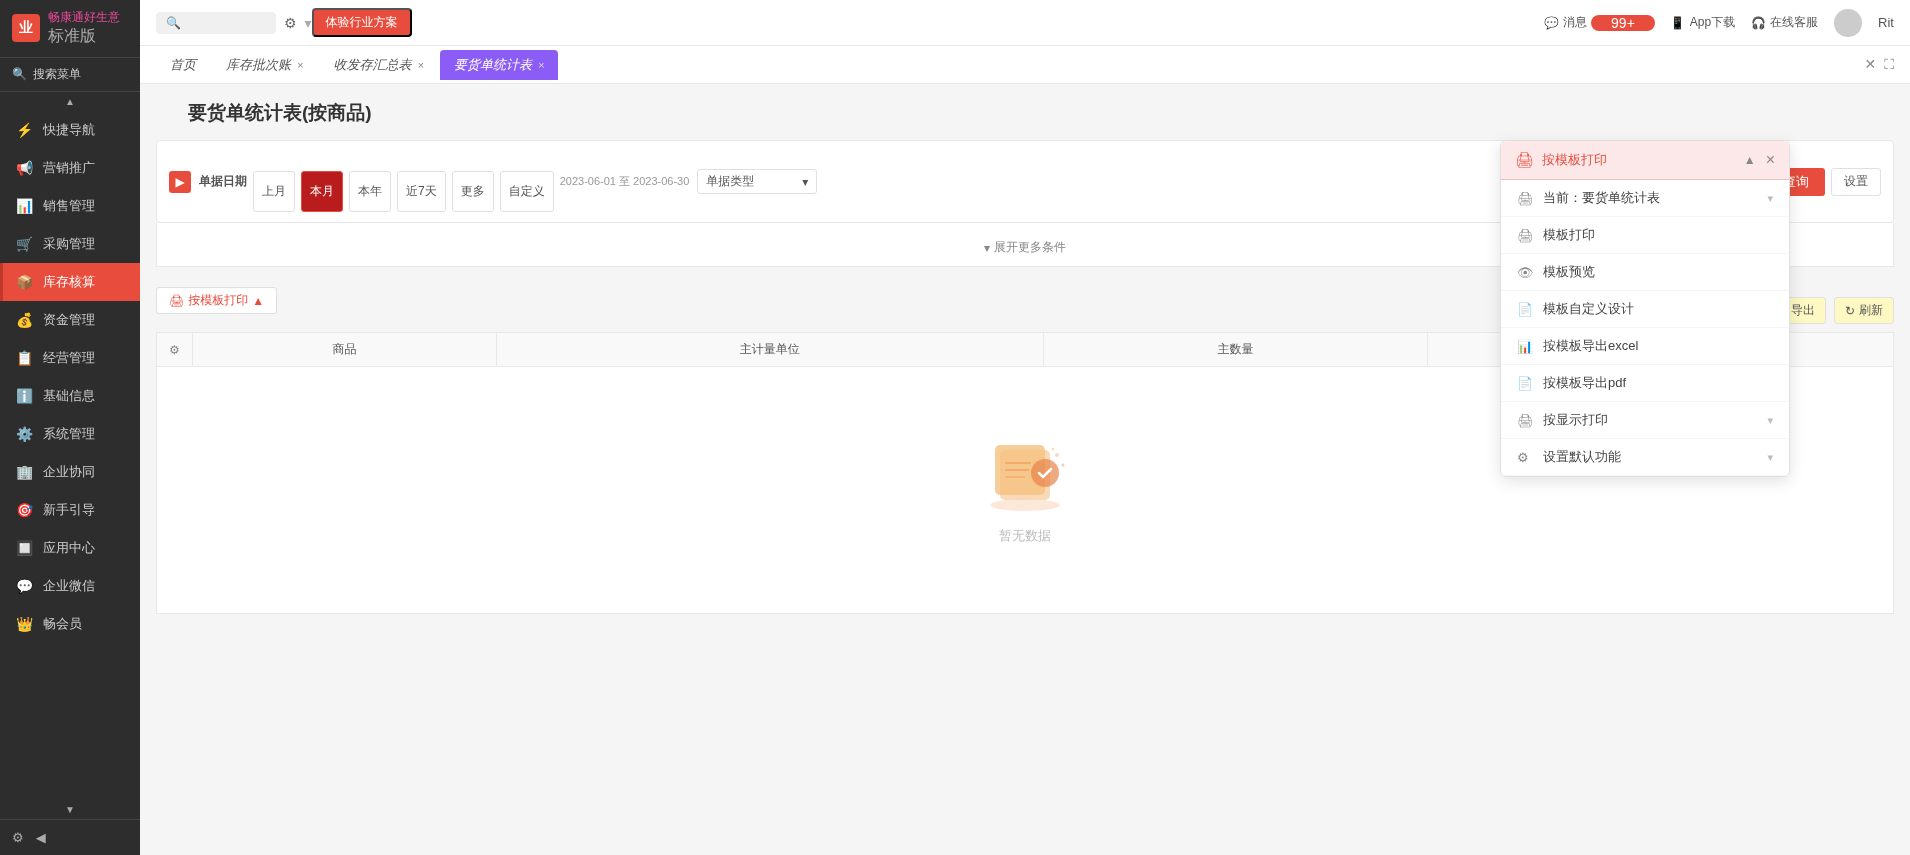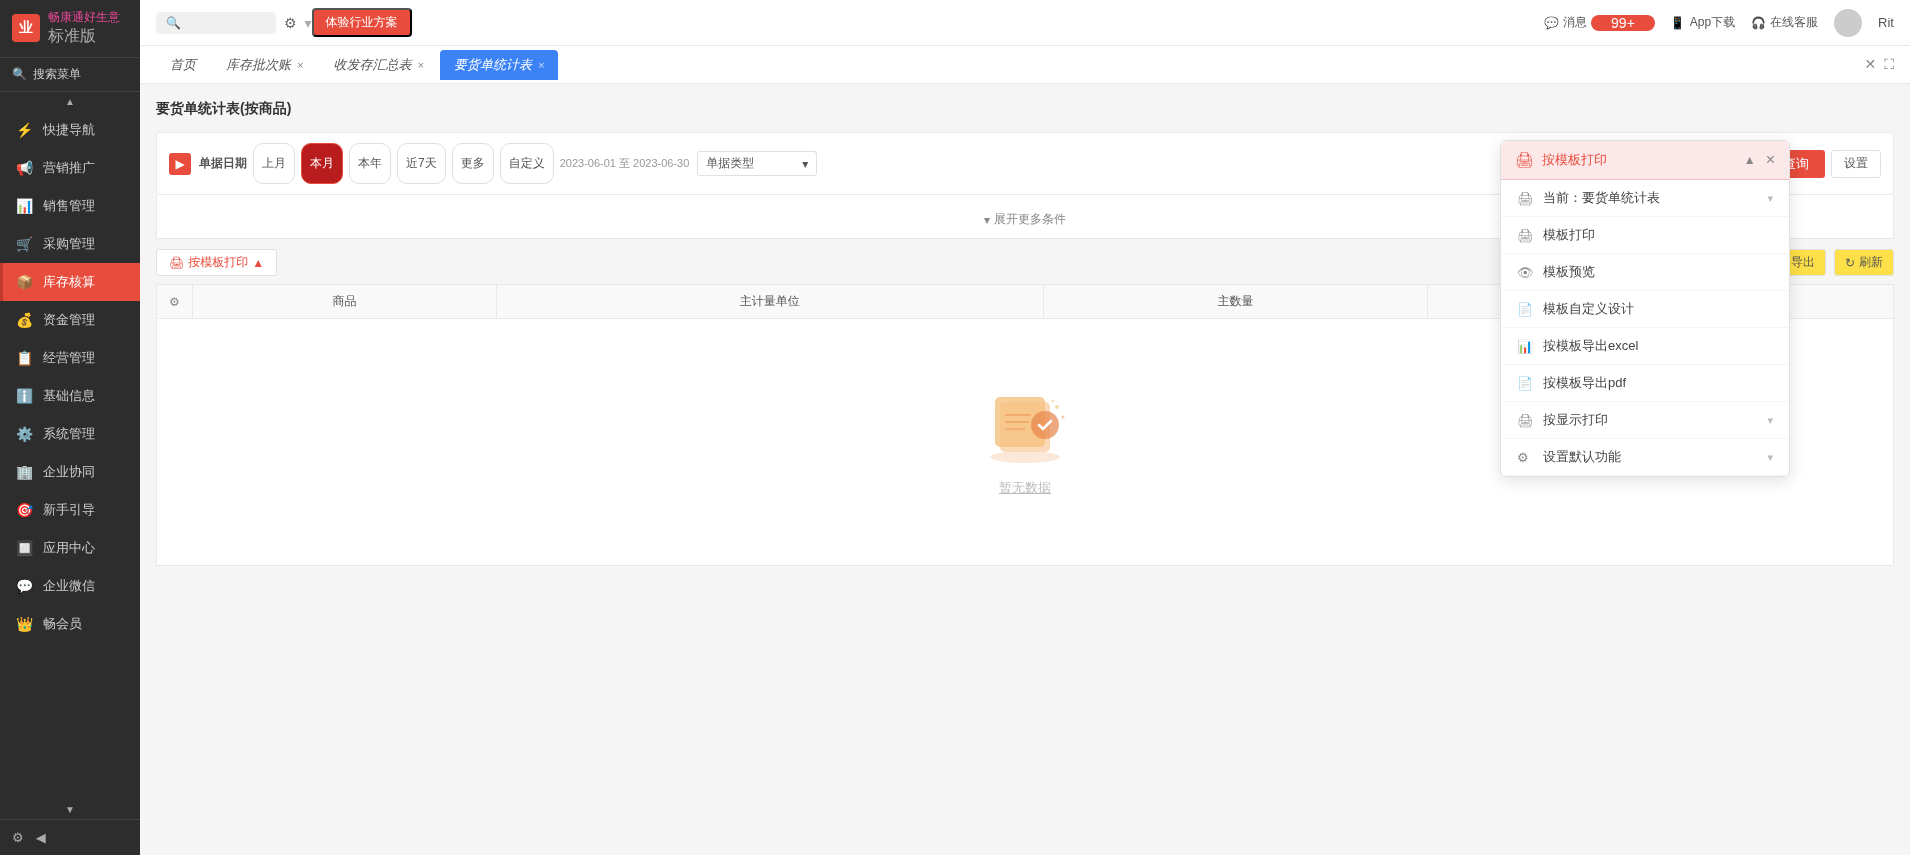--- a/index.html
+++ b/index.html
@@ -133,38 +133,39 @@
     }
     .tab {
       padding: 6px 14px;
       font-size: 13px;
       cursor: pointer;
       border-radius: 4px 4px 0 0;
       display: flex; align-items: center; gap: 6px;
       color: #555;
       font-style: italic;
     }
-    .tab.active { background: #3b82f6; color: #fff; }
+    .tab.active { background: #8b5cf6; color: #fff; }
     .tab-close { font-size: 11px; cursor: pointer; opacity: 0.7; }
     .tab-home { color: #555; }
     .tabs-right { margin-left: auto; display: flex; gap: 8px; }
     .tabs-window-btn { cursor: pointer; color: #888; font-size: 14px; }
 
     
     .page-content {
       flex: 1;
       overflow-y: auto;
       padding: 16px;
       position: relative;
     }
     .page-title {
-      font-size: 14px;
+      font-size: 19px;
       font-weight: 600;
       color: #333;
       margin-bottom: 14px;
+      margin-left: 32px;
     }
 
     
     .toolbar {
       background: #fff;
       border: 1px solid #e8e8e8;
       border-radius: 4px;
       padding: 10px 12px;
       margin-bottom: 10px;
       display: flex;
@@ -180,25 +181,26 @@
       width: 22px; height: 22px;
       cursor: pointer;
       font-size: 12px;
       display: flex; align-items: center; justify-content: center;
     }
     .filter-group { display: flex; align-items: center; gap: 6px; font-size: 12px; color: #555; }
     .filter-label { color: #555; font-weight: bold; }
     .date-btn {
       padding: 11px 8px;
       border: 1px solid #e0e0e0;
-      border-radius: 10px;
+      border-radius: 3px;
       background: #fff;
       cursor: pointer;
       font-size: 12px;
       color: #555;
+      margin-top: 20px;
     }
     .date-btn.active { background: #b91c1c; color: #fff; border-color: #e74c3c; }
     .date-range { font-size: 11px; color: #999; }
     .filter-select {
       display: flex; align-items: center; gap: 4px;
       border: 1px solid #e0e0e0;
       border-radius: 3px;
       padding: 3px 8px;
       background: #fff;
       cursor: pointer;
@@ -248,27 +250,27 @@
       background: #fff;
       border-radius: 3px;
       padding: 4px 12px;
       cursor: pointer;
       font-size: 12px;
       color: #e74c3c;
       display: flex; align-items: center; gap: 4px;
     }
     .export-btn, .refresh-btn {
       border: 1px solid #e0e0e0;
-      background: #fde047;
+      background: #fef9c3;
       border-radius: 3px;
       padding: 4px 10px;
       cursor: pointer;
       font-size: 12px;
       color: #555;
-      display: flex; align-items: center; gap: 4px;
+      display: flex; align-items: center; gap: 4px; margin-top: 20px;
     }
 
     
     .data-table {
       width: 100%;
       border-collapse: collapse;
       background: #fff;
       border: 1px solid #e8e8e8;
     }
     .data-table th {
@@ -293,21 +295,21 @@
     .empty-state {
       display: flex; flex-direction: column; align-items: center;
       justify-content: center; padding: 60px 20px;
     }
     .empty-icon {
       width: 100px; height: 80px;
       position: relative;
       margin-bottom: 12px;
     }
     .empty-icon svg { width: 100%; height: 100%; }
-    .empty-text { color: #bbb; font-size: 13px; text-decoration: underline; }
+    .empty-text { color: #bbb; font-size: 13px; }
 
     
     .dropdown-panel {
       position: fixed;
       top: 140px;
       right: 120px;
       width: 290px;
       background: #fff;
       border: 1px solid #e0e0e0;
       border-radius: 6px;

